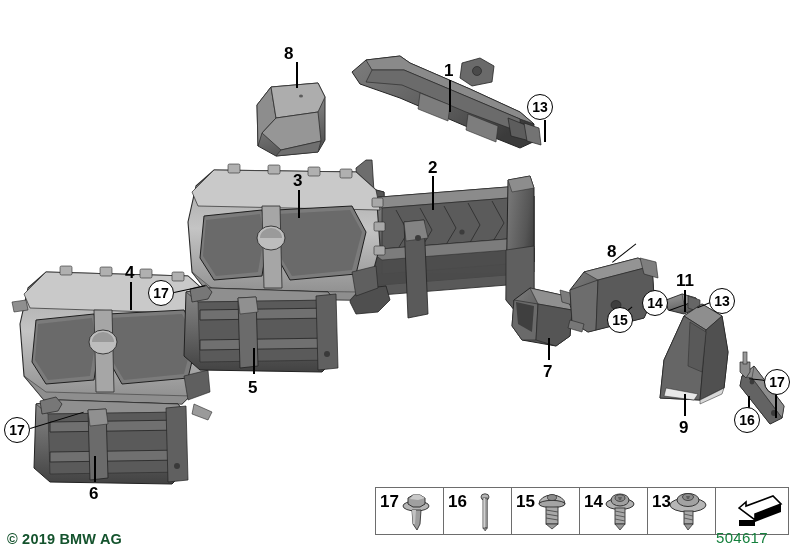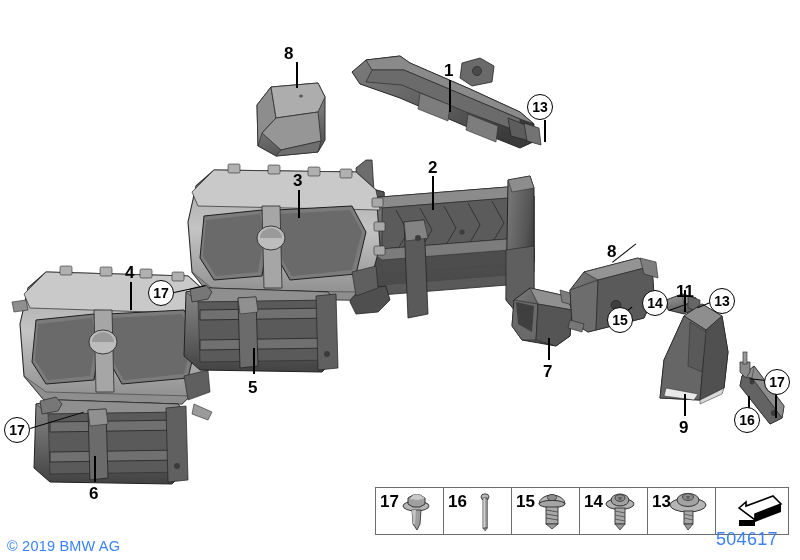--- a/index.html
+++ b/index.html
@@ -43,27 +43,26 @@
   .leadd{
     position:absolute;
     height:0;border-top:1.4px solid #000;
     transform-origin:0 0;
     z-index:3;
   }
 
   
   .copy{
     position:absolute;left:7px;top:531px;
-    font-size:14.5px;font-weight:normal;color:#3b82f6;
+    font-size:14.5px;font-weight:bold;color:#14532d;
     letter-spacing:.2px;
-    margin-top:7px;
   }
   .diagid{
     position:absolute;left:716px;top:529px;
-    font-size:18px;color:#3b82f6;letter-spacing:.3px;
+    font-size:15px;color:#15803d;letter-spacing:.3px;
   }
 
   
   .legend{
     position:absolute;left:375px;top:487px;
     height:48px;
     display:flex;
     border:1.3px solid #6d6d6d;
     box-sizing:border-box;
     background:#fff;
@@ -344,21 +343,21 @@
   <div class="num" style="left:444px;top:62px;">1</div>
   <div class="num" style="left:428px;top:159px;">2</div>
   <div class="num" style="left:293px;top:172px;">3</div>
   <div class="num" style="left:125px;top:264px;">4</div>
   <div class="num" style="left:248px;top:379px;">5</div>
   <div class="num" style="left:89px;top:485px;">6</div>
   <div class="num" style="left:543px;top:363px;">7</div>
   <div class="num" style="left:607px;top:243px;">8</div>
   <div class="num" style="left:679px;top:419px;">9</div>
   <div class="num" style="left:284px;top:45px;">8</div>
-  <div class="num" style="left:676px;top:283px;">11</div>
+  <div class="num" style="left:676px;top:272px;">11</div>
   <div class="num" style="left:805px;top:422px;">12</div>
 
   <div class="circnum" style="left:527px;top:94px;">13</div>
   <div class="circnum" style="left:709px;top:288px;">13</div>
   <div class="circnum" style="left:642px;top:290px;">14</div>
   <div class="circnum" style="left:607px;top:307px;">15</div>
   <div class="circnum" style="left:734px;top:407px;">16</div>
   <div class="circnum" style="left:764px;top:369px;">17</div>
   <div class="circnum" style="left:148px;top:280px;">17</div>
   <div class="circnum" style="left:4px;top:417px;">17</div>

